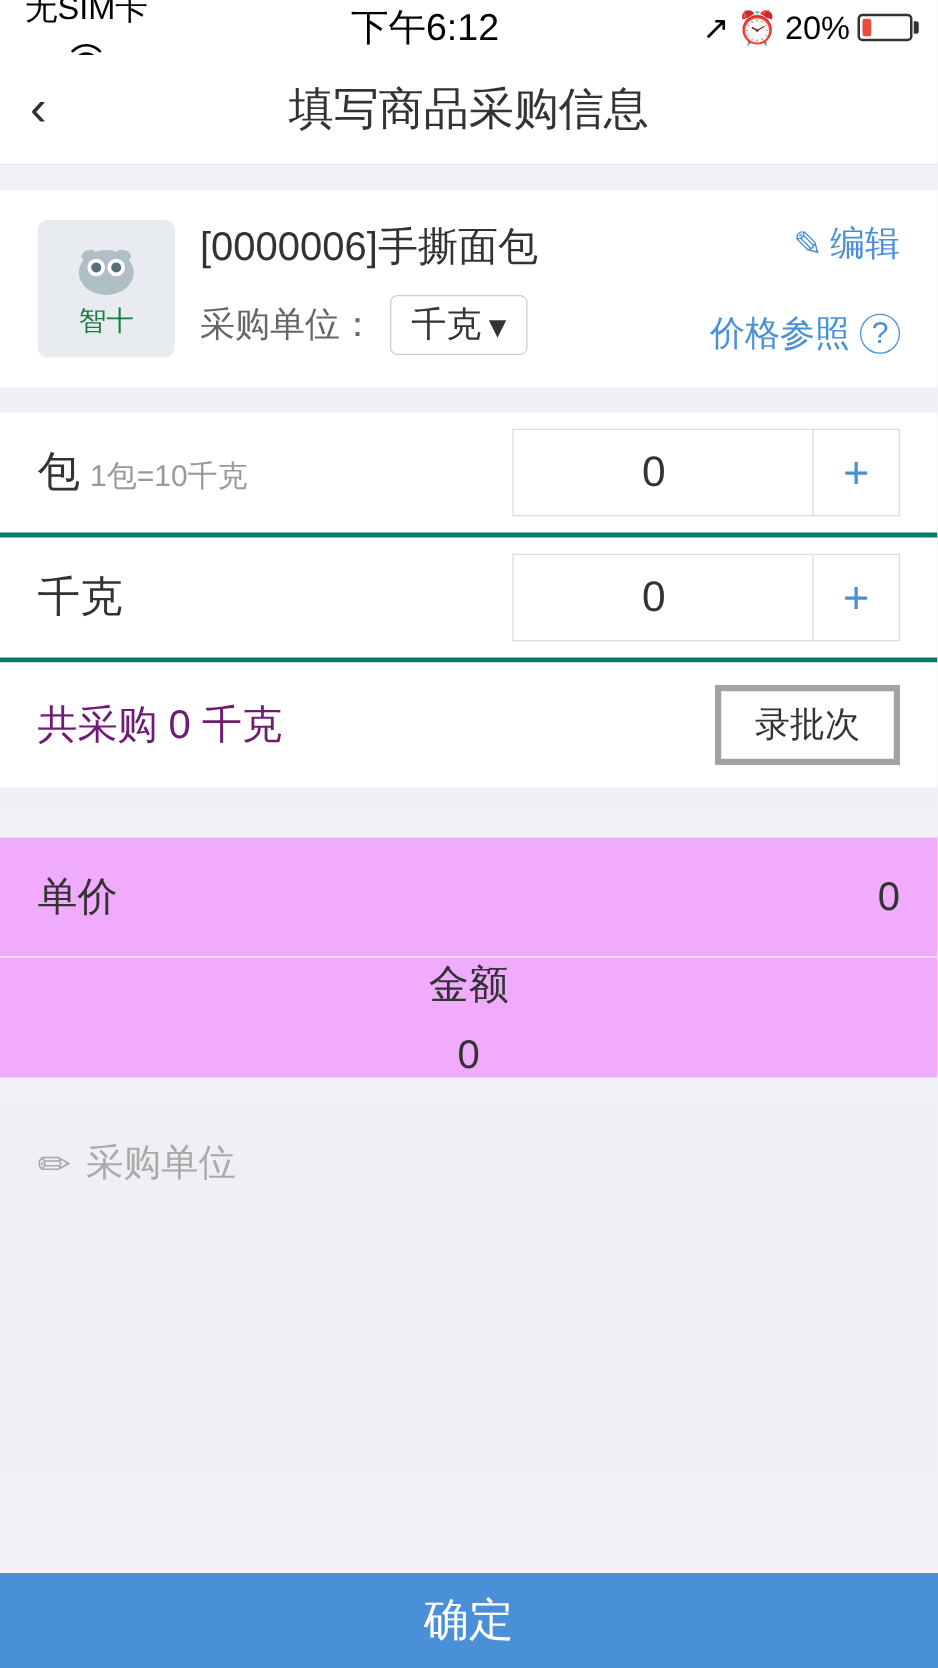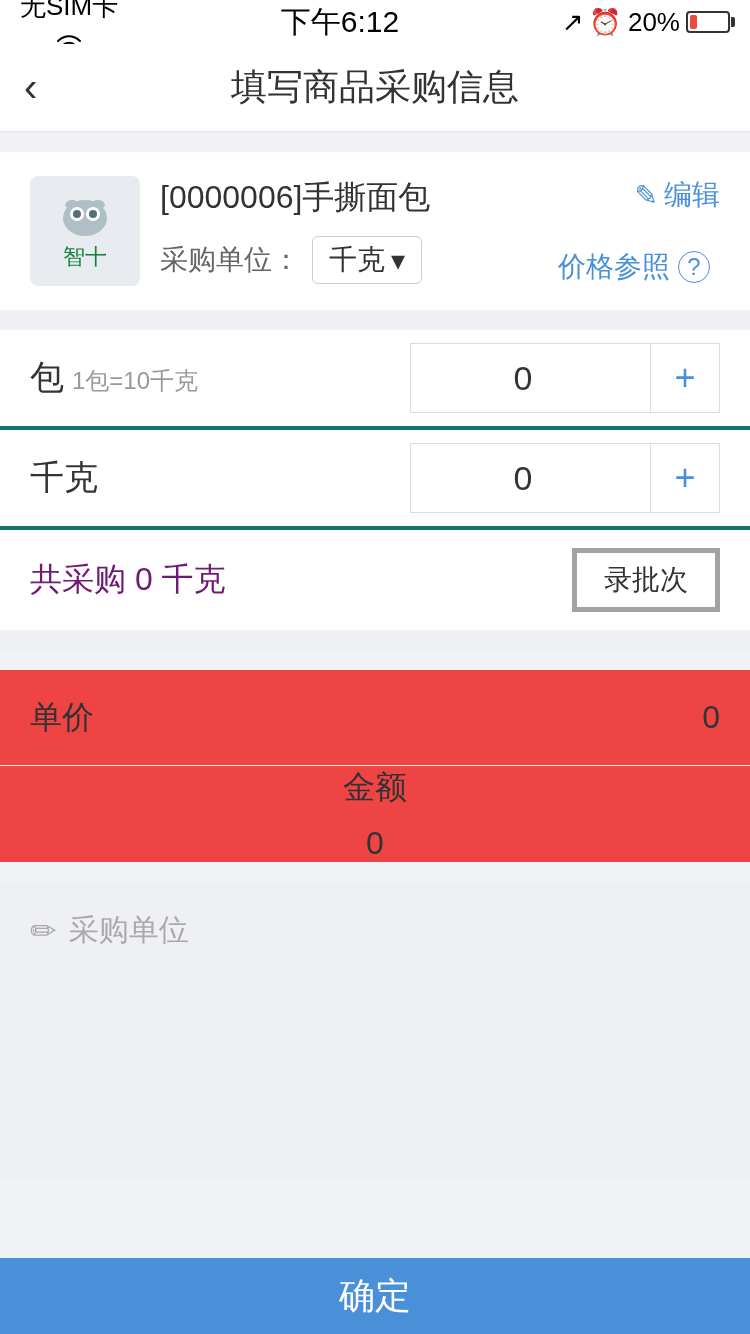--- a/index.html
+++ b/index.html
@@ -157,21 +157,21 @@
       right: 30px;
       color: #4a90d9;
       font-size: 28px;
       display: flex;
       align-items: center;
       gap: 6px;
     }
     .price-ref {
       position: absolute;
       bottom: 24px;
-      right: 40px;
+      right: 30px;
       color: #4a90d9;
       font-size: 28px;
       display: flex;
       align-items: center;
       gap: 8px;
     }
 
     
     .section-divider {
       width: 750px;
@@ -250,21 +250,21 @@
       font-size: 28px;
       color: #333;
       display: flex;
       align-items: center;
       justify-content: center;
       cursor: pointer;
     }
 
     
     .price-section {
-      background: #ef4444;
+      background: #f0abfc;
       margin-top: 20px;
     }
     .price-row {
       display: flex;
       align-items: center;
       justify-content: space-between;
       padding: 0 30px;
       height: 96px;
       border-bottom: 1px solid #f0f0f0;
     }

